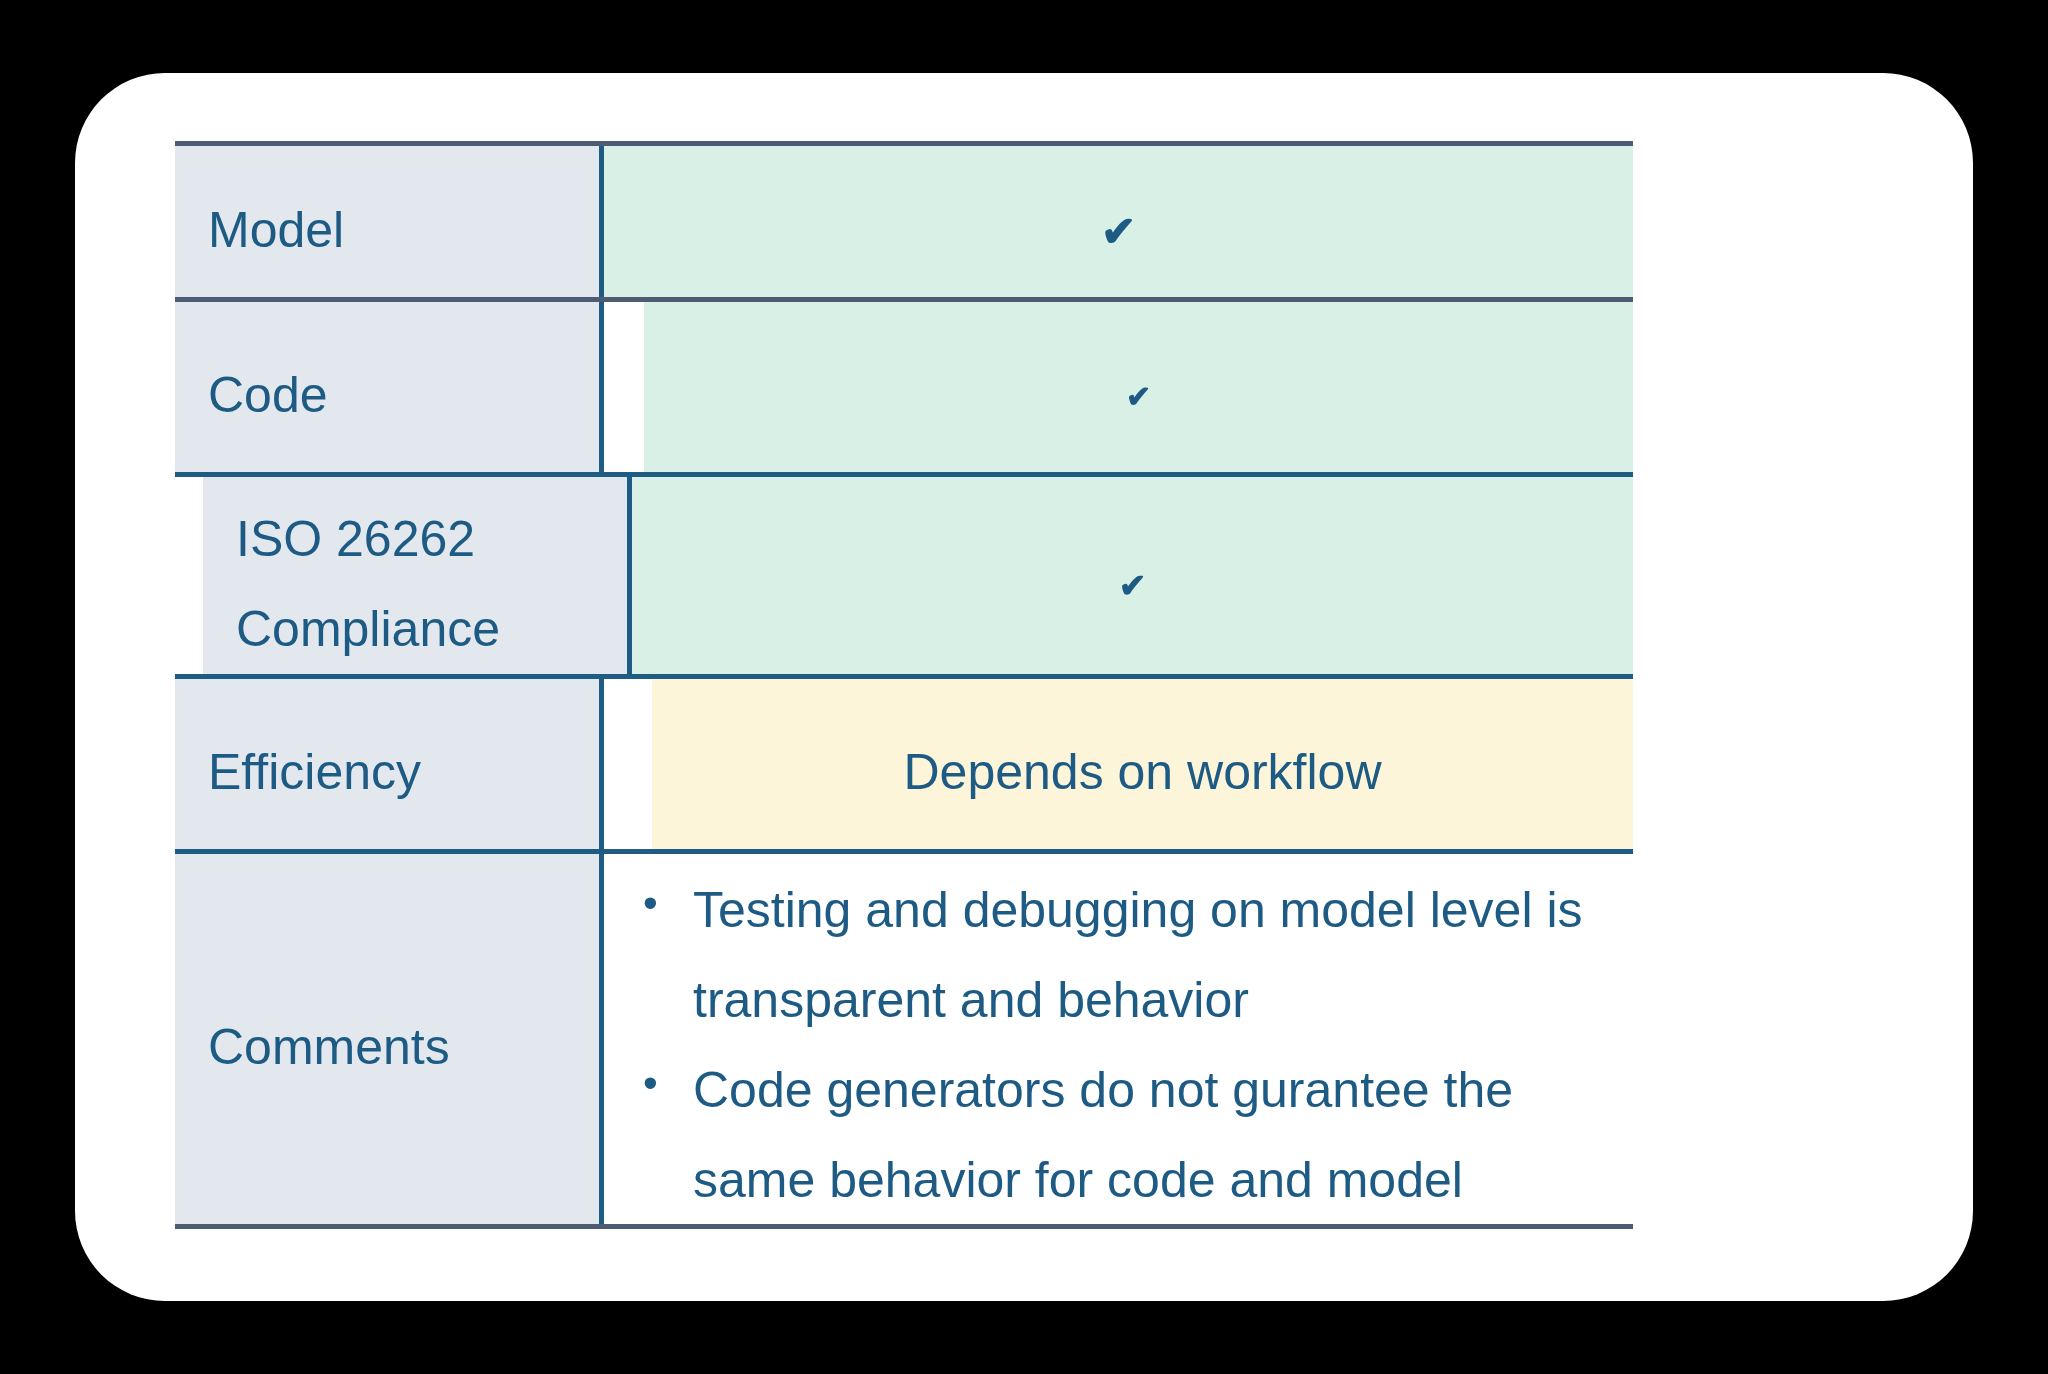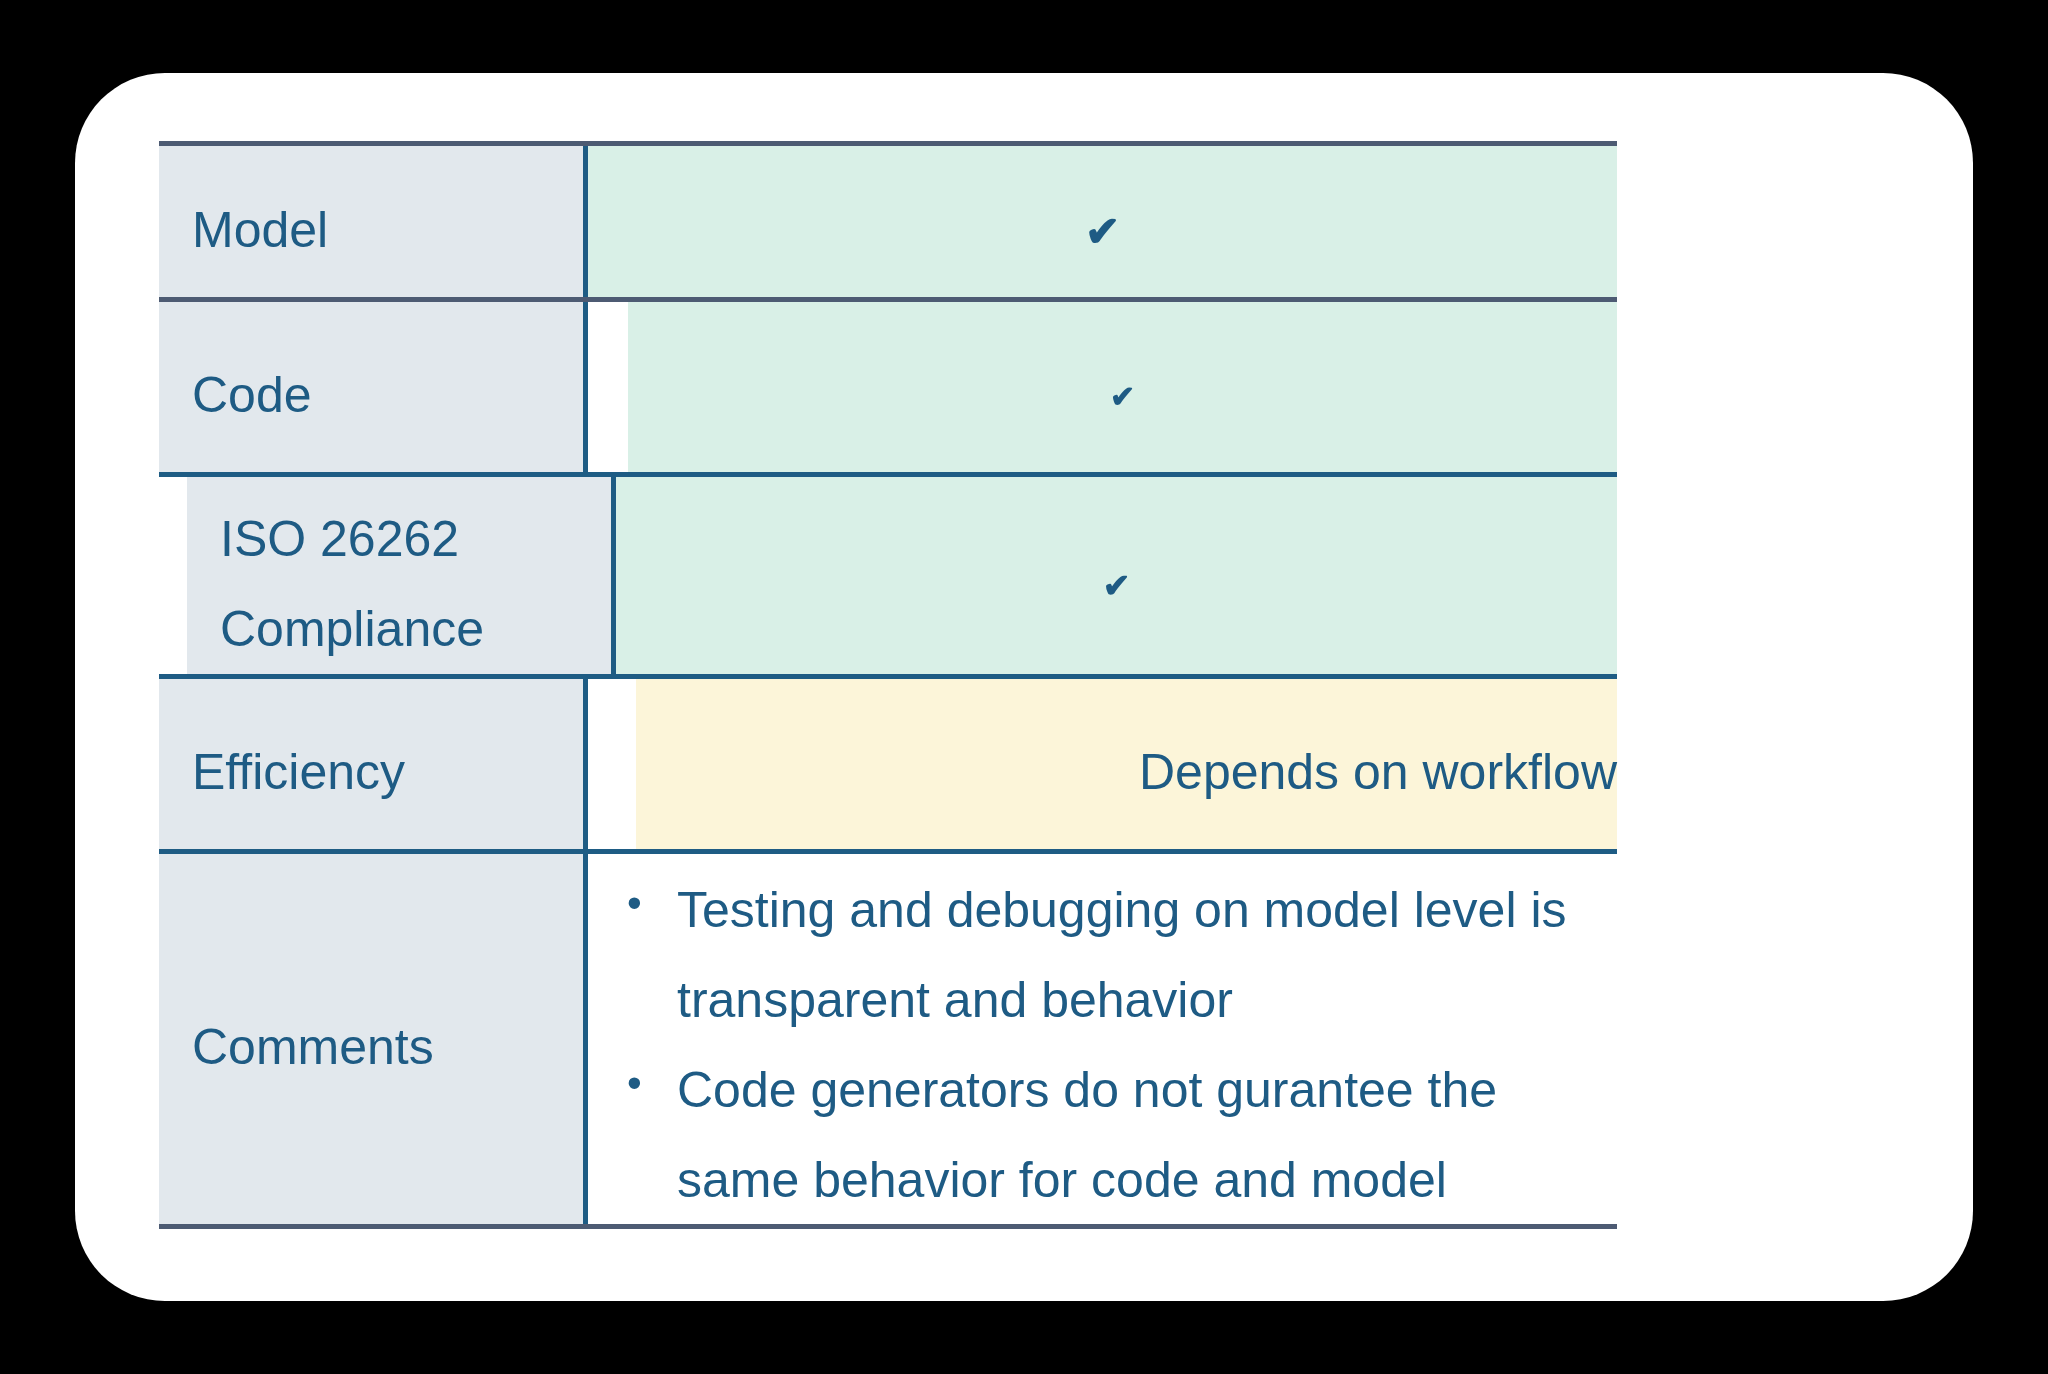--- a/index.html
+++ b/index.html
@@ -21,21 +21,21 @@
     position: absolute;
     left: 75px;
     top: 73px;
     width: 1898px;
     height: 1228px;
     background: #ffffff;
     border-radius: 90px;
   }
   .table {
     position: absolute;
-    left: 84px;
+    left: 100px;
     top: 68px;
     width: 1458px;
     border-bottom: 5px solid #4d5b73;
     box-sizing: border-box;
   }
   .row {
     display: flex;
     box-sizing: border-box;
   }
   .row.bt-slate { border-top: 5px solid #4d5b73; }
@@ -63,21 +63,21 @@
     transform: none;
   }
   .cell-label .label-text {
     transform: translateY(8px);
   }
   .cell-value {
     flex: 1 1 auto;
     justify-content: center;
   }
   .bg-mint   { background: #d9f0e7; }
-  .bg-cream  { background: #fcf5d9; justify-content: flex-end; }
+  .bg-cream  { background: #fcf5d9; }
   .bg-white  { background: #ffffff; justify-content: flex-start; }
   .check {
     font-weight: 700;
     color: #1e5b84;
     transform: translateY(10px);
     line-height: 1;
   }
   .check-lg { font-size: 42px; }
   .check-sm { font-size: 30px; }
   .check-md { font-size: 33px; }

